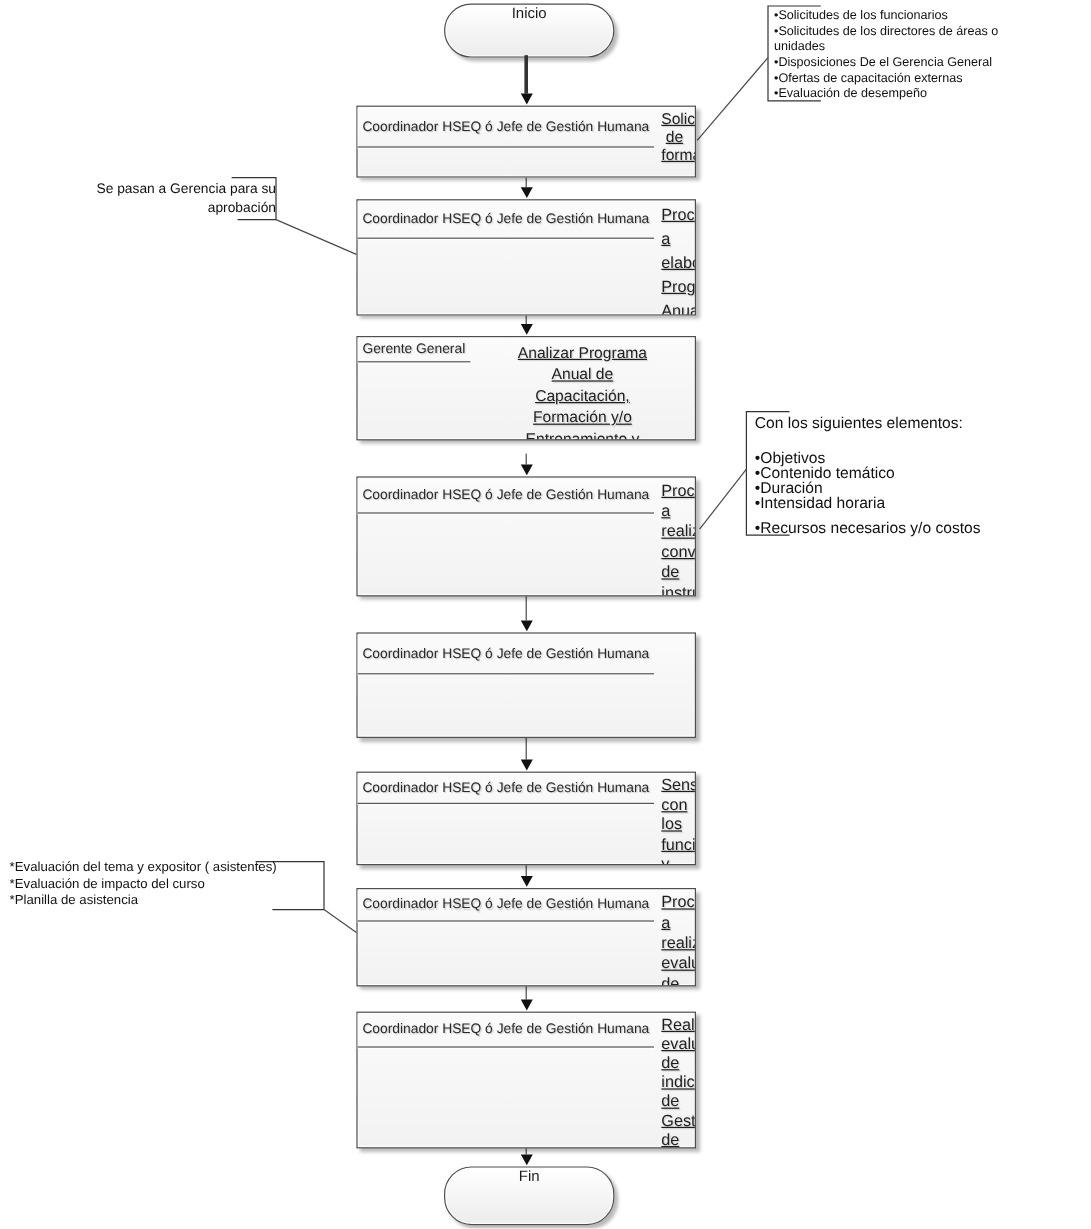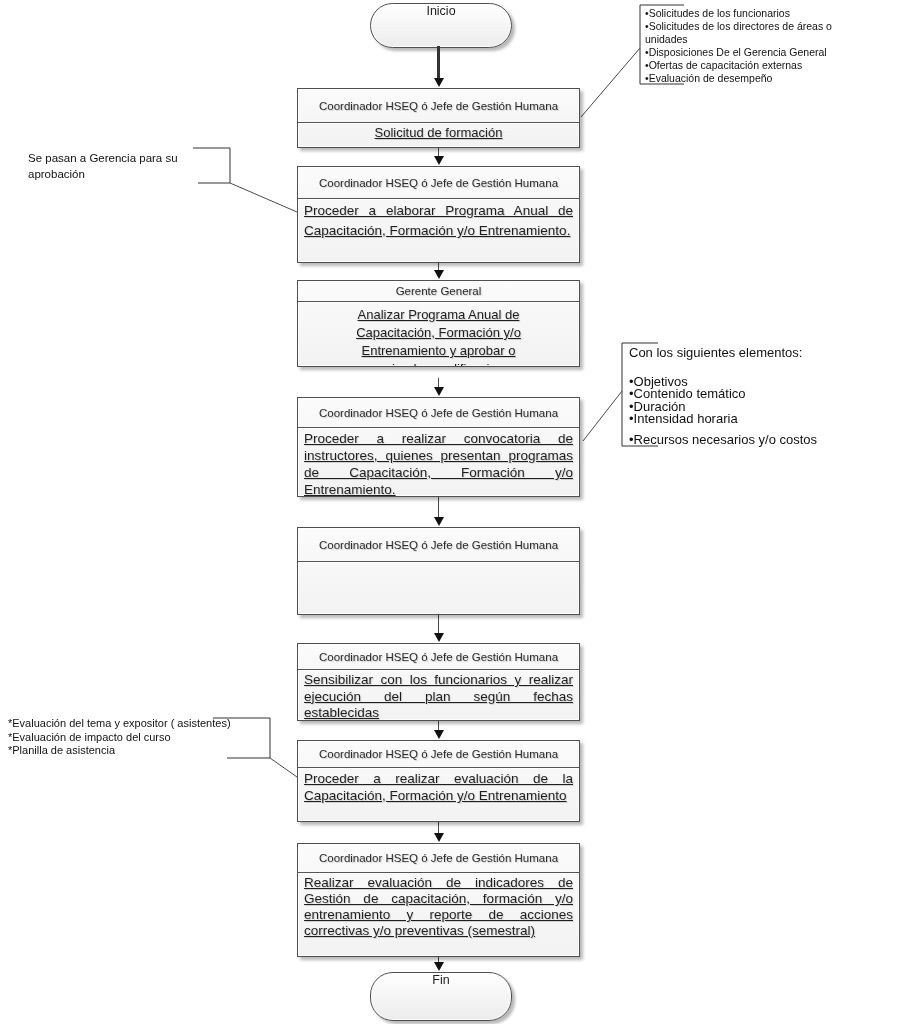--- a/index.html
+++ b/index.html
@@ -12,21 +12,21 @@
   .terminal{
     position:absolute;display:flex;align-items:flex-start;justify-content:center;
     border:1px solid #4f4f4f;border-radius:23px;
     background:linear-gradient(180deg,#ffffff 0%,#ececec 100%);
     box-shadow:inset 0 0 0 1px rgba(255,255,255,.85), 3px 3px 3px rgba(0,0,0,.28);
     font-size:12.5px;color:#1c1c1c;
   }
   .proc{
     position:absolute;border:1px solid #4f4f4f;background:linear-gradient(180deg,#fbfbfb,#f2f2f2);
     box-shadow:inset 0 0 0 1px rgba(255,255,255,.8), 3px 3px 3px rgba(0,0,0,.28);
-    display:flex;flex-direction:column;box-sizing:border-box;
+    display:flex;flex-direction:row;box-sizing:border-box;
   }
   .hdr{
     flex:0 0 auto;display:flex;align-items:center;justify-content:center;text-align:center;
     font-size:11.5px;line-height:14px;color:#2a2a2a;
     border-bottom:1px solid #555;box-shadow:0 1px 0 rgba(255,255,255,.9);
     text-shadow:1px 1px 1px rgba(0,0,0,.18);padding:1px 4px;box-sizing:border-box;
   }
   .bod{
     flex:1 1 auto;overflow:hidden;color:#1f1f1f;font-size:13.5px;
     padding:2px 6px;text-shadow:1px 1px 1px rgba(0,0,0,.15);box-sizing:border-box;text-decoration:underline;
@@ -38,21 +38,21 @@
   .arrow .shaft{flex:1 1 auto;width:1px;background:#4a4a4a;}
   .arrow.thick .shaft{width:3px;background:#333;}
   .arrow .head{
     flex:0 0 auto;width:0;height:0;
     border-left:5px solid transparent;border-right:5px solid transparent;border-top:9px solid #111;
   }
   
   .note{position:absolute;color:#111;}
   .note .ln{white-space:normal;}
   #inputs-note{left:645px;top:7px;width:225px;font-size:10.5px;line-height:13px;}
-  #approval-note{left:28px;top:150px;width:202px;text-align:left;font-size:11.5px;line-height:16px;}
+  #approval-note{left:28px;top:150px;width:202px;text-align:right;font-size:11.5px;line-height:16px;}
   #elements-note{left:629px;top:347px;width:230px;font-size:13px;line-height:12.5px;}
   #elements-note .title{margin-bottom:16px;}
   #elements-note .gap-before{margin-top:8px;}
   #evaluation-note{left:8px;top:717px;width:262px;font-size:11px;line-height:13.5px;}
 </style>
 </head>
 <body>
 
 <div id="canvas">
 

